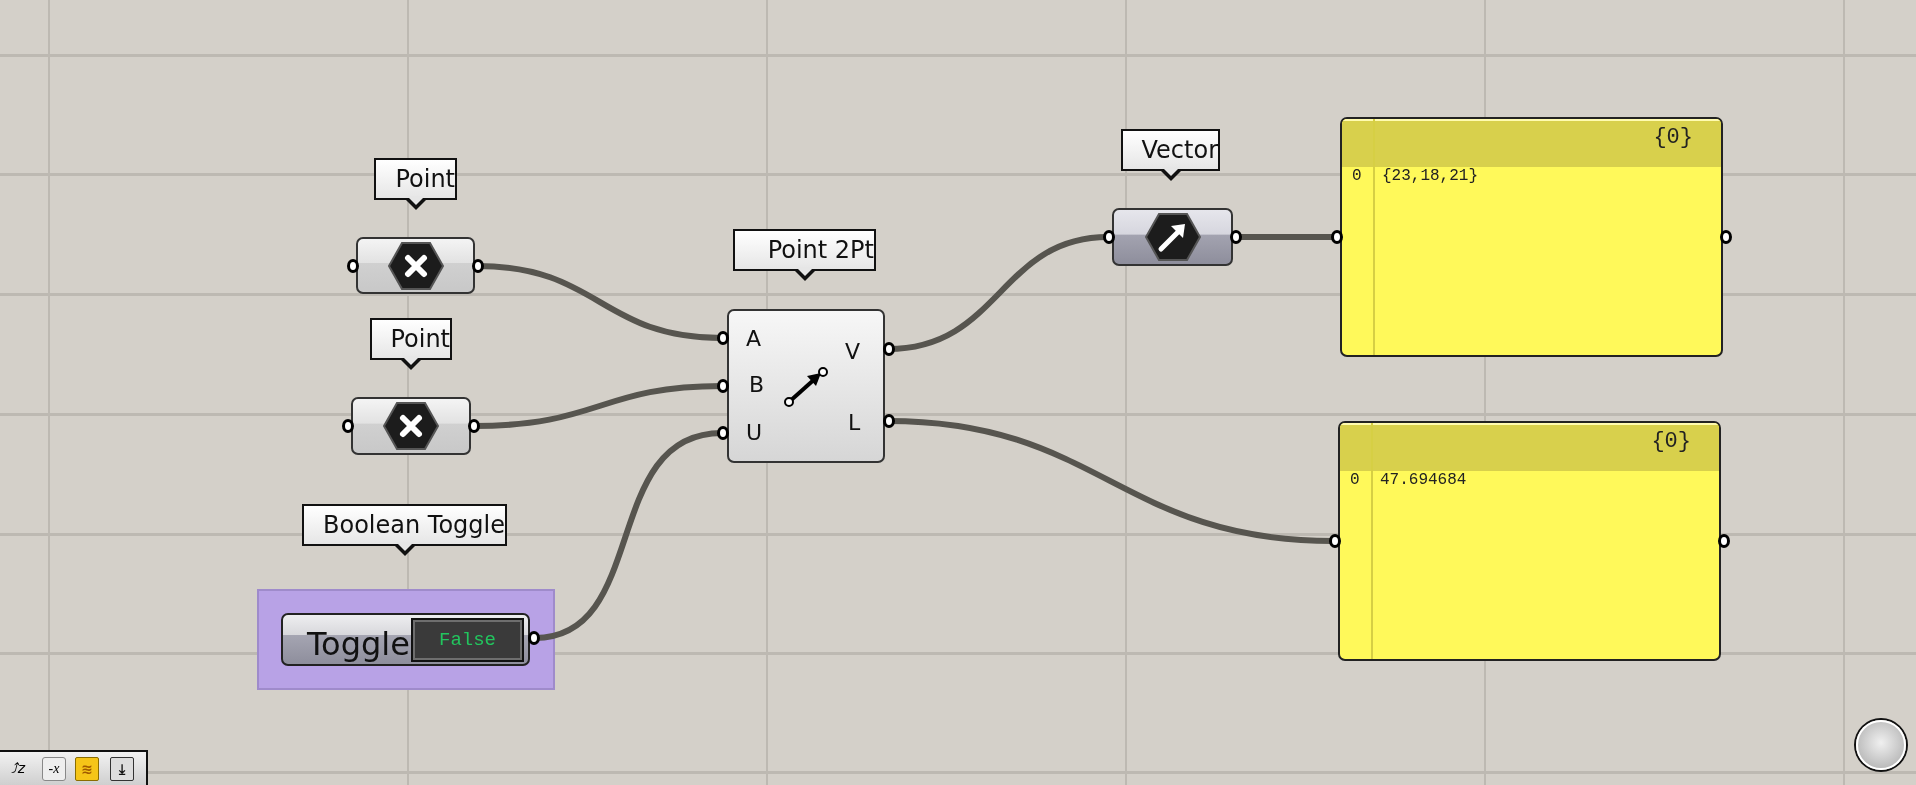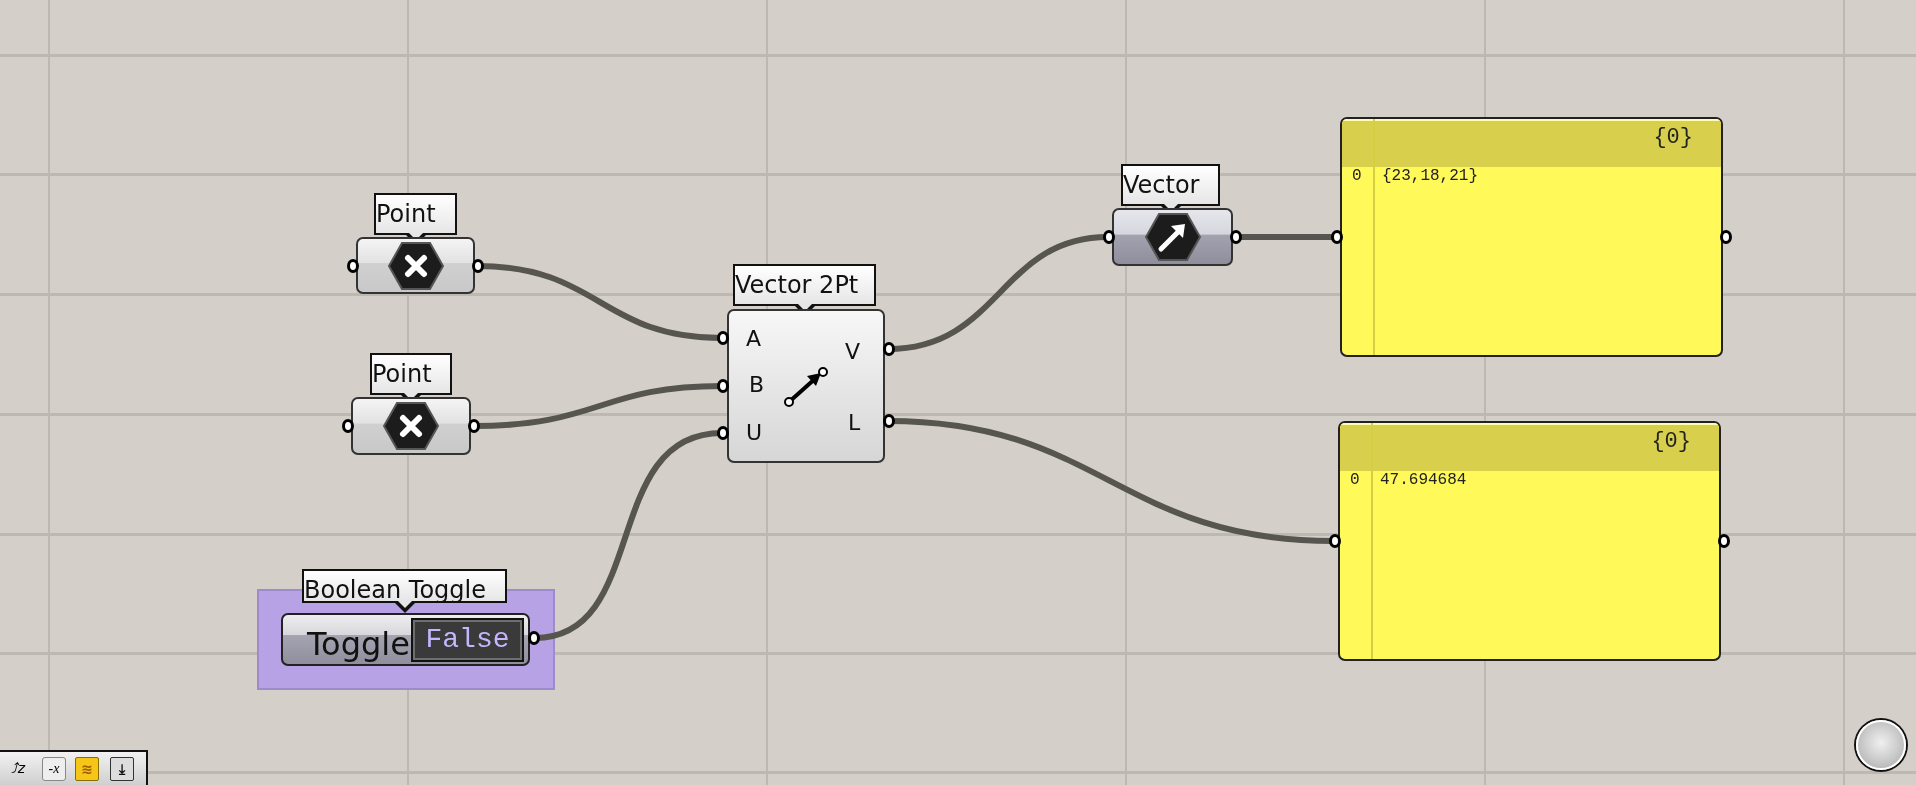--- a/index.html
+++ b/index.html
@@ -3,40 +3,40 @@
 <meta charset="utf-8">
 <style>
   html, body { margin:0; padding:0; }
   body { width:1916px; height:785px; overflow:hidden; position:relative;
          background:#d4d0c9; font-family:"DejaVu Sans", sans-serif; }
   .canvas { position:absolute; left:0; top:0; width:1916px; height:785px; }
   .vline { position:absolute; top:0; height:785px; width:2px; background:#bdb9b2; }
   .hline { position:absolute; left:0; width:1916px; height:3px; background:#bdb9b2; }
   svg.wires { position:absolute; left:0; top:0; }
   .tag { position:absolute; background:linear-gradient(#ffffff,#e6e6e6); border:2px solid #111;
-         font-size:24px; color:#111; text-align:left; box-sizing:border-box; line-height:38px;margin-top:35px; }
+         font-size:24px; color:#111; text-align:right; box-sizing:border-box; line-height:38px; }
   .tag .ptr { position:absolute; left:50%; bottom:-12px; width:0; height:0; margin-left:-12px;
               border-left:12px solid transparent; border-right:12px solid transparent; border-top:12px solid #111; }
   .tag .ptr::after { content:""; position:absolute; left:-9px; top:-14px;
               border-left:9px solid transparent; border-right:9px solid transparent; border-top:9px solid #e6e6e6; }
   .param { position:absolute; box-sizing:border-box; border:2px solid #333; border-radius:7px;
            background:linear-gradient(#f4f4f4 0%, #e2e2e2 45%, #d0d0d0 46%, #c8c8c8 100%); }
   .param.blue { background:linear-gradient(#e6e6ec 0%, #d6d6de 45%, #a3a3b0 46%, #8e8e9c 100%); }
   .hex { position:absolute; left:50%; top:50%; transform:translate(-50%,-50%); }
   .grip { position:absolute; width:12px; height:14px; background:#fff; border:3px solid #000; border-radius:50%; box-sizing:border-box; }
   .comp { position:absolute; box-sizing:border-box; border:2px solid #333; border-radius:7px;
           background:linear-gradient(#f7f7f7, #d6d6d6); }
   .port { position:absolute; font-size:22px; color:#111; }
   .group { position:absolute; background:#b8a2e6; border:2px solid #9f8bcb; box-sizing:border-box; }
   .toggle { position:absolute; box-sizing:border-box; border:2px solid #222; border-radius:7px;
             background:linear-gradient(#eeeef0 0%, #d8d8dc 40%, #a5a5b2 41%, #8e8e9c 100%); }
   .toggle .lbl { position:absolute; left:24px; top:10px; font-size:32px; color:#111; }
   .toggle .val { position:absolute; right:4px; top:3px; width:113px; height:44px; background:#3a3a3a;
                  border:2px solid #111; box-shadow: inset 0 0 0 2px #6e6e6e; box-sizing:border-box;
-                 color:#c4b5fd; font-family:"Liberation Mono", monospace; font-size:28px; line-height:40px; text-align:center; }
+                 color:#22c55e; font-family:"Liberation Mono", monospace; font-size:19px; line-height:40px; text-align:center; }
   .panel { position:absolute; box-sizing:border-box; border:2px solid #222; border-radius:7px; background:#fff95a; overflow:hidden; }
   .panel .head { position:absolute; left:0; right:0; top:0; height:46px; background:#d8d04c; border-top:2px solid #fffbb0; }
   .panel .count { position:absolute; right:28px; top:4px; font-family:"Liberation Mono", monospace; font-size:22px; color:#222; }
   .panel .gutter { position:absolute; left:31px; top:0; bottom:0; width:2px; background:#d6cf44; }
   .panel .row { position:absolute; left:10px; top:48px; font-family:"Liberation Mono", monospace; font-size:16px; color:#222; white-space:pre; }
   .panel .row .idx { display:inline-block; width:30px; }
   .toolbar { position:absolute; left:0; top:750px; width:148px; height:35px; background:linear-gradient(#f2f2f2,#cfcfcf);
              border:2px solid #111; border-left:none; border-bottom:none; box-sizing:border-box; }
   .tb-btn { position:absolute; top:5px; width:24px; height:24px; box-sizing:border-box; font-size:14px; text-align:center; line-height:22px; }
   .nav { position:absolute; left:1856px; top:720px; width:50px; height:50px; border-radius:50%;
@@ -92,21 +92,21 @@
   <div class="param" style="left:351px;top:397px;width:120px;height:58px">
     <svg class="hex" width="56" height="50" viewBox="0 0 56 50">
       <polygon points="14,2 42,2 55,25 42,48 14,48 1,25" fill="#1c1c1c" stroke="#555" stroke-width="2"></polygon>
       <path d="M20,17 L36,33 M36,17 L20,33" stroke="#fff" stroke-width="6" stroke-linecap="round"></path>
     </svg>
   </div>
   <div class="grip" style="left:342px;top:419px"></div>
   <div class="grip" style="left:468px;top:419px"></div>
 
   <div class="tag" style="left:733px;top:229px;width:143px;height:42px">
-    <span>Vector 2Pt</span><span class="ptr"></span>
+    <span>Point 2Pt</span><span class="ptr"></span>
   </div>
   <div class="comp" style="left:727px;top:309px;width:158px;height:154px">
     <span class="port" style="left:17px;top:15px">A</span>
     <span class="port" style="left:20px;top:61px">B</span>
     <span class="port" style="left:17px;top:109px">U</span>
     <span class="port" style="left:116px;top:28px">V</span>
     <span class="port" style="left:119px;top:99px">L</span>
     <svg style="position:absolute;left:52px;top:50px" width="50" height="50" viewBox="0 0 50 50">
       <line x1="8" y1="41" x2="36" y2="16" stroke="#000" stroke-width="4"></line>
       <polygon points="40,12 26,15 35,25" fill="#000"></polygon>
@@ -126,21 +126,21 @@
   <div class="param blue" style="left:1112px;top:208px;width:121px;height:58px">
     <svg class="hex" width="56" height="50" viewBox="0 0 56 50">
       <polygon points="14,2 42,2 55,25 42,48 14,48 1,25" fill="#1c1c1c" stroke="#555" stroke-width="2"></polygon>
       <line x1="16" y1="37" x2="34" y2="19" stroke="#fff" stroke-width="5" stroke-linecap="round"></line>
       <polygon points="40,12 26,14 38,26" fill="#fff"></polygon>
     </svg>
   </div>
   <div class="grip" style="left:1103px;top:230px"></div>
   <div class="grip" style="left:1230px;top:230px"></div>
 
-  <div class="tag" style="left:302px;top:534px;width:205px;height:34px">
+  <div class="tag" style="left:302px;top:504px;width:205px;height:42px">
     <span>Boolean Toggle</span><span class="ptr"></span>
   </div>
   <div class="toggle" style="left:281px;top:613px;width:249px;height:53px">
     <span class="lbl">Toggle</span>
     <span class="val">False</span>
   </div>
   <div class="grip" style="left:528px;top:631px"></div>
 
   <div class="panel" style="left:1340px;top:117px;width:383px;height:240px">
     <div class="head">

